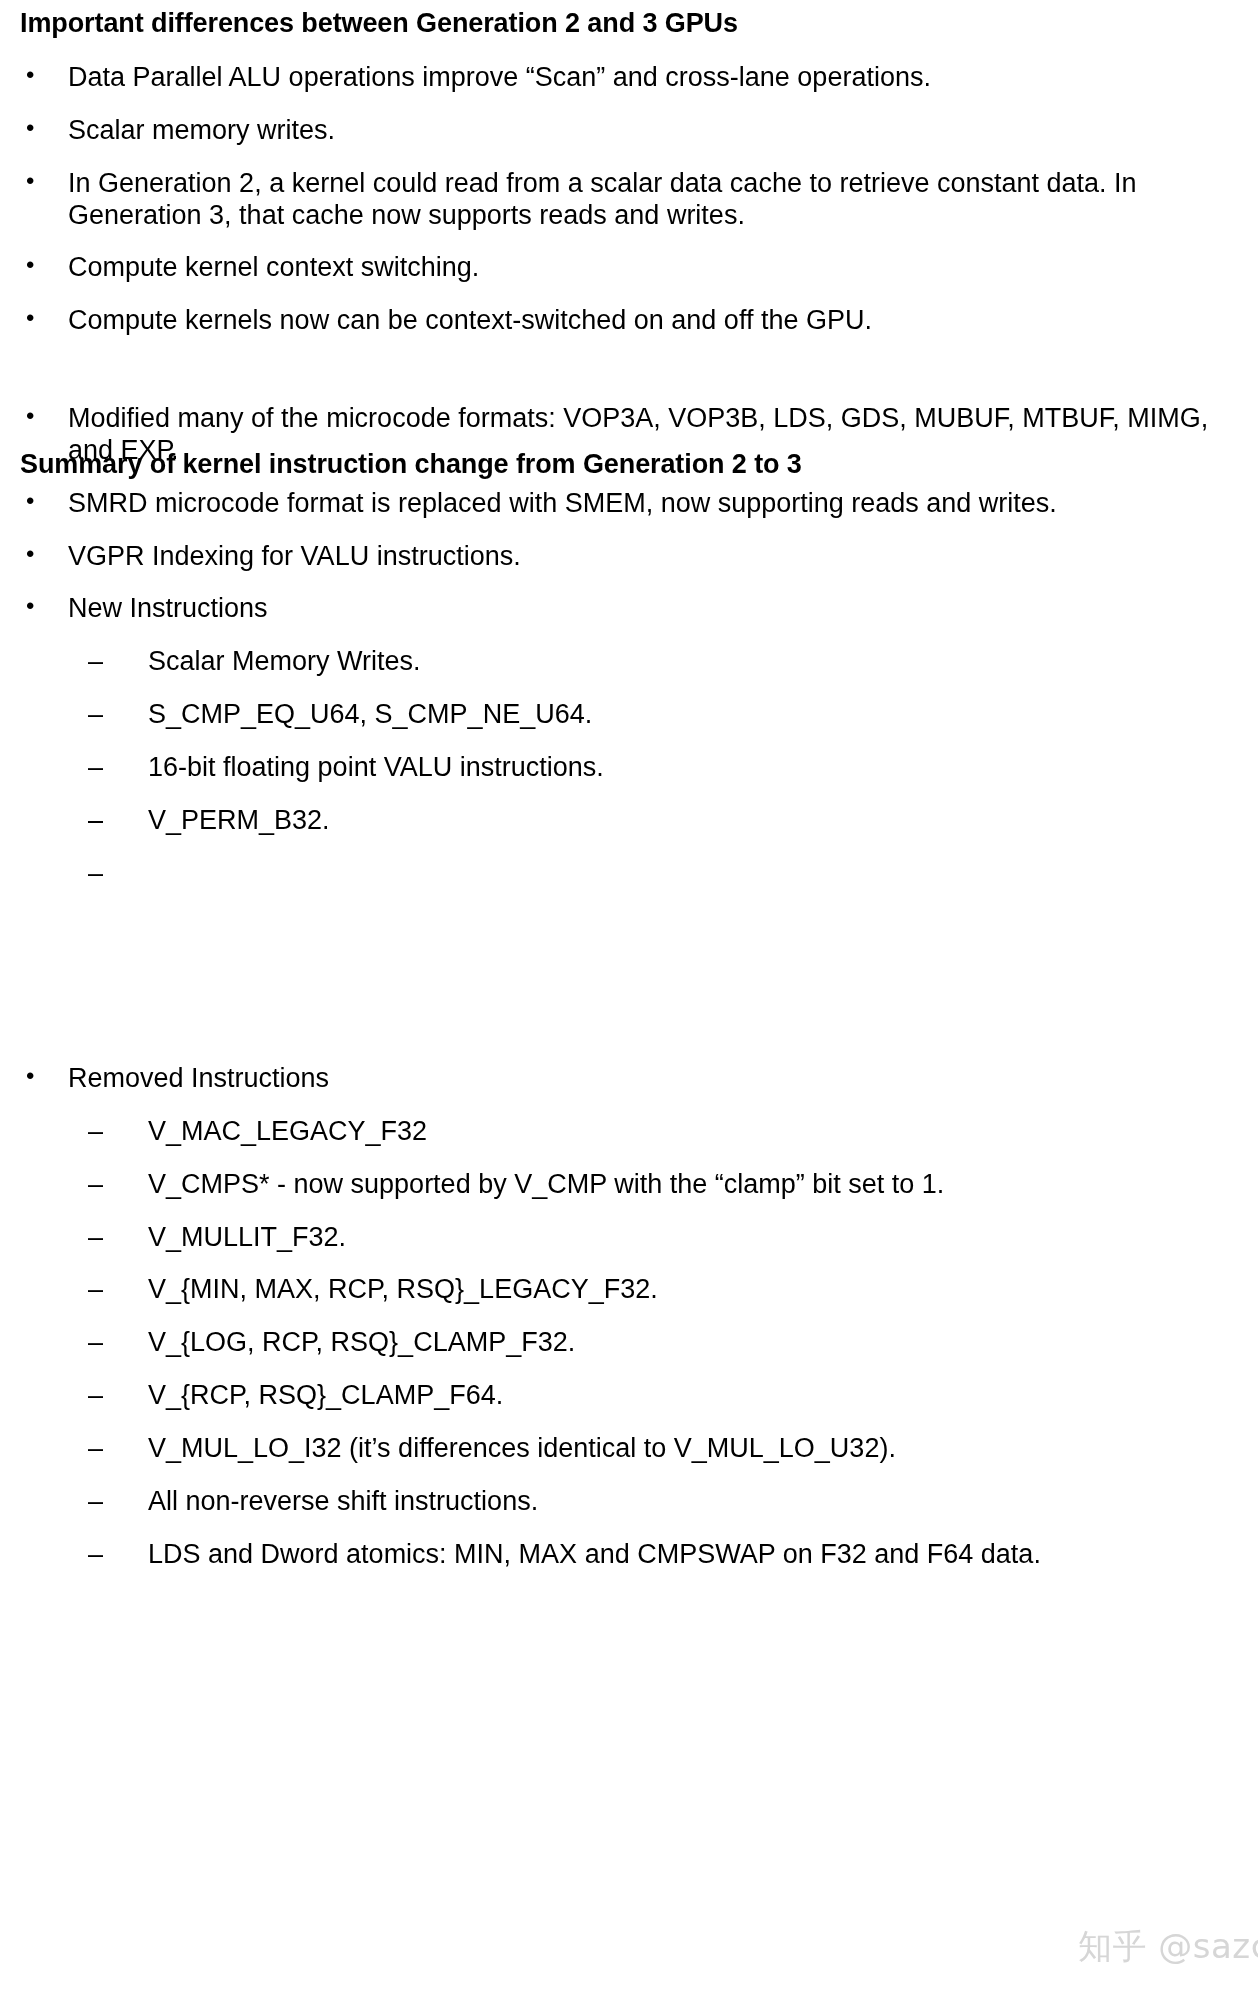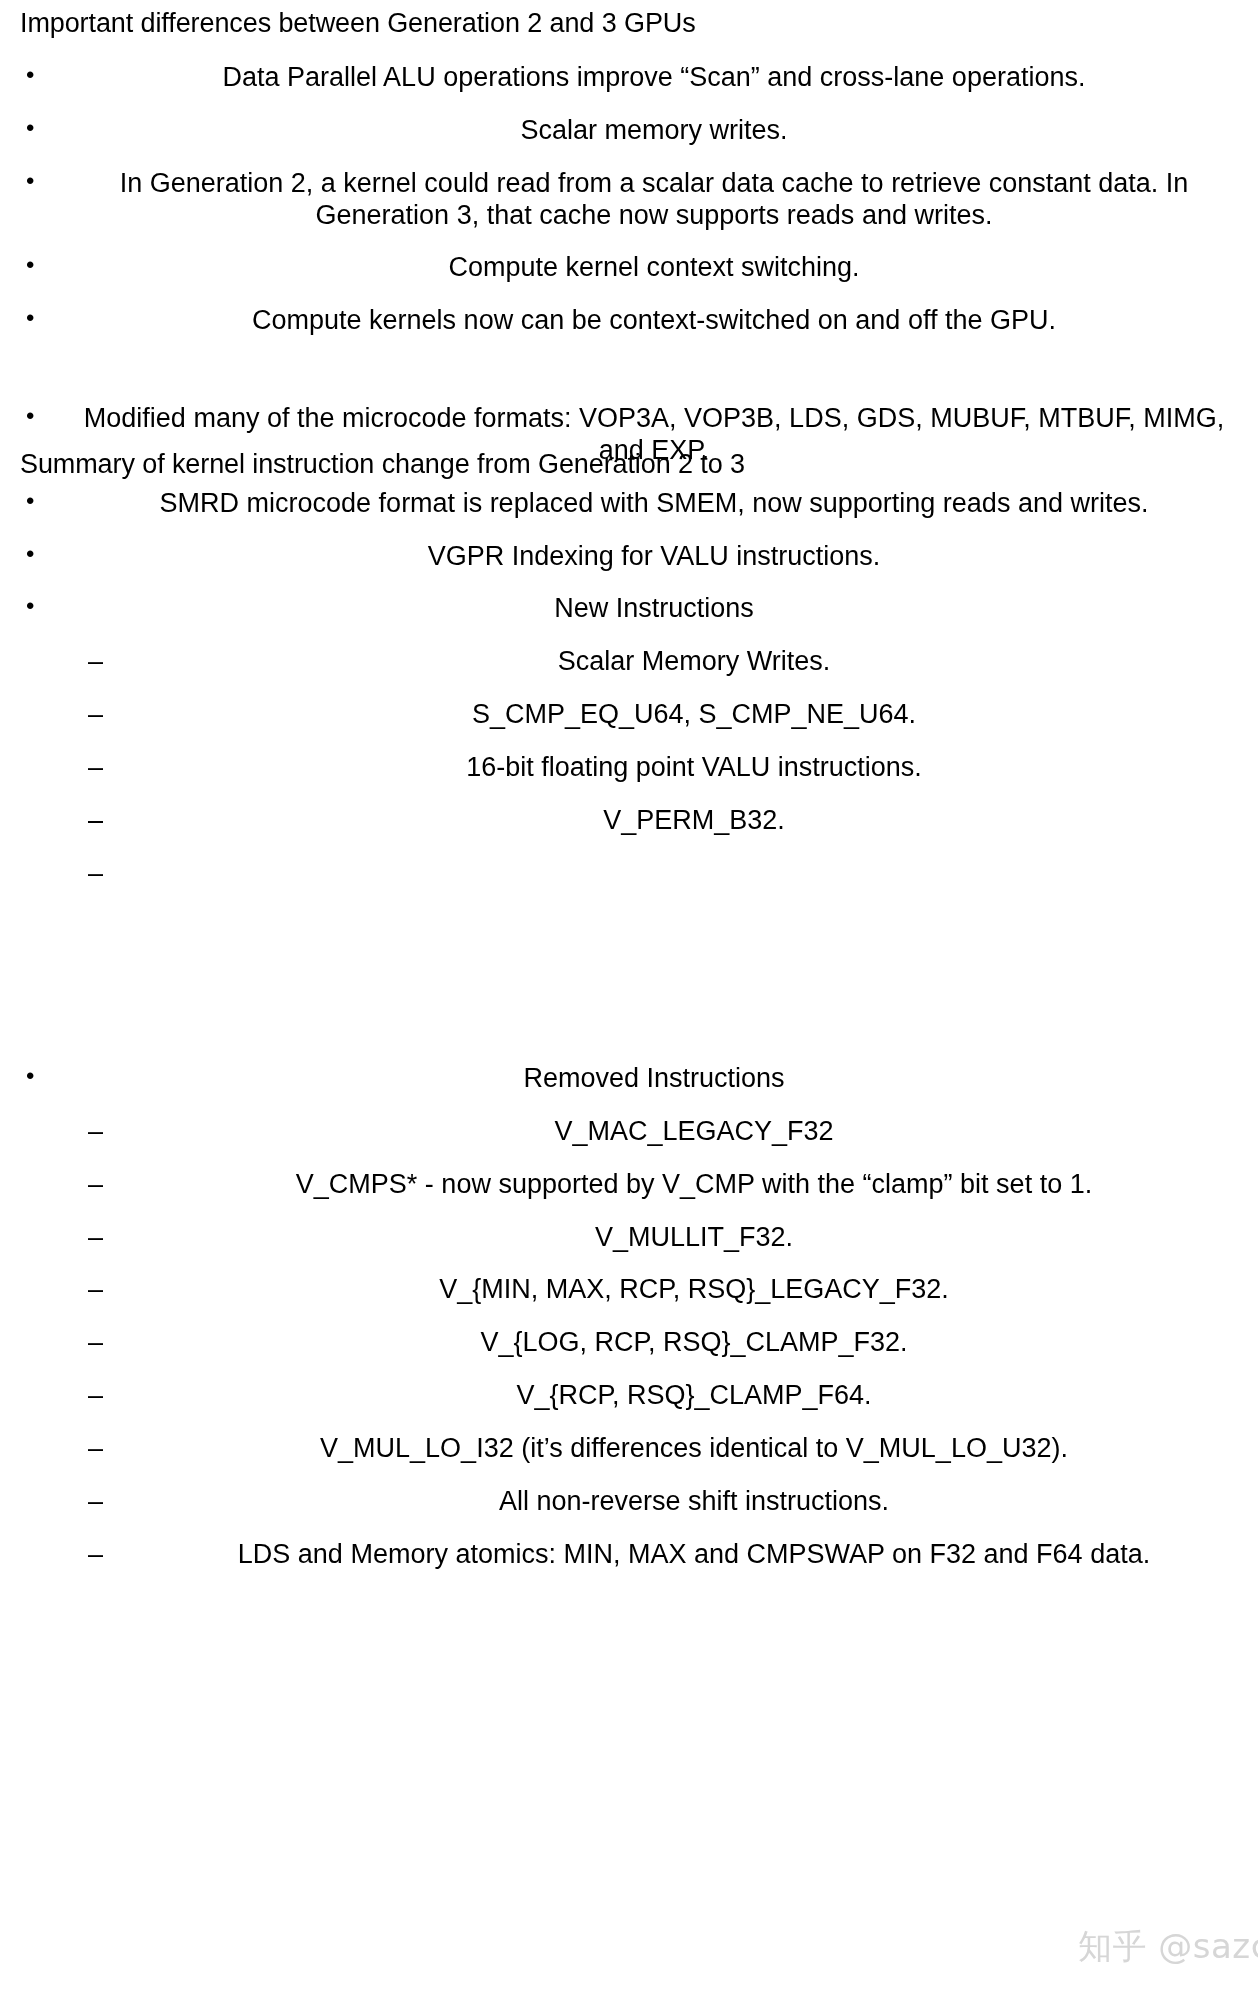--- a/index.html
+++ b/index.html
@@ -17,21 +17,21 @@
   }
   .page {
     position: relative;
     width: 1258px;
     height: 1996px;
     padding: 0;
     box-sizing: border-box;
   }
   .doc-heading {
     font-size: 27px;
-    font-weight: normal;
+    font-weight: bold;
     line-height: 1.22;
     margin: 0;
     padding: 0;
     letter-spacing: -0.1px;
   }
   .h1-block {
     position: absolute;
     left: 20px;
     top: 7px;
     width: 1200px;
@@ -56,21 +56,20 @@
   }
   .bullet-item > .bullet-glyph {
     position: absolute;
     left: 26px;
     top: -1px;
     font-size: 24px;
     line-height: 1.2;
   }
   .bullet-text {
     display: block;
-    text-align: center;
   }
   .sub-list {
     list-style: none;
     margin: 20px 0 0 0;
     padding: 0;
   }
   .sub-item {
     position: relative;
     padding-left: 148px;
     font-size: 27px;
@@ -235,20 +234,20 @@
       <li class="sub-item">
         <span class="dash-glyph">–</span>
         <span class="bullet-text">V_MUL_LO_I32  (it’s differences identical to V_MUL_LO_U32).</span>
       </li>
       <li class="sub-item">
         <span class="dash-glyph">–</span>
         <span class="bullet-text">All non-reverse shift instructions.</span>
       </li>
       <li class="sub-item">
         <span class="dash-glyph">–</span>
-        <span class="bullet-text">LDS and Memory atomics:  MIN, MAX and CMPSWAP on F32 and F64 data.</span>
+        <span class="bullet-text">LDS and Dword atomics:  MIN, MAX and CMPSWAP on F32 and F64 data.</span>
       </li>
     </ul>
   </div>
 
   <div class="watermark">知乎 @sazc</div>
 
 </div>
 
 </body></html>

